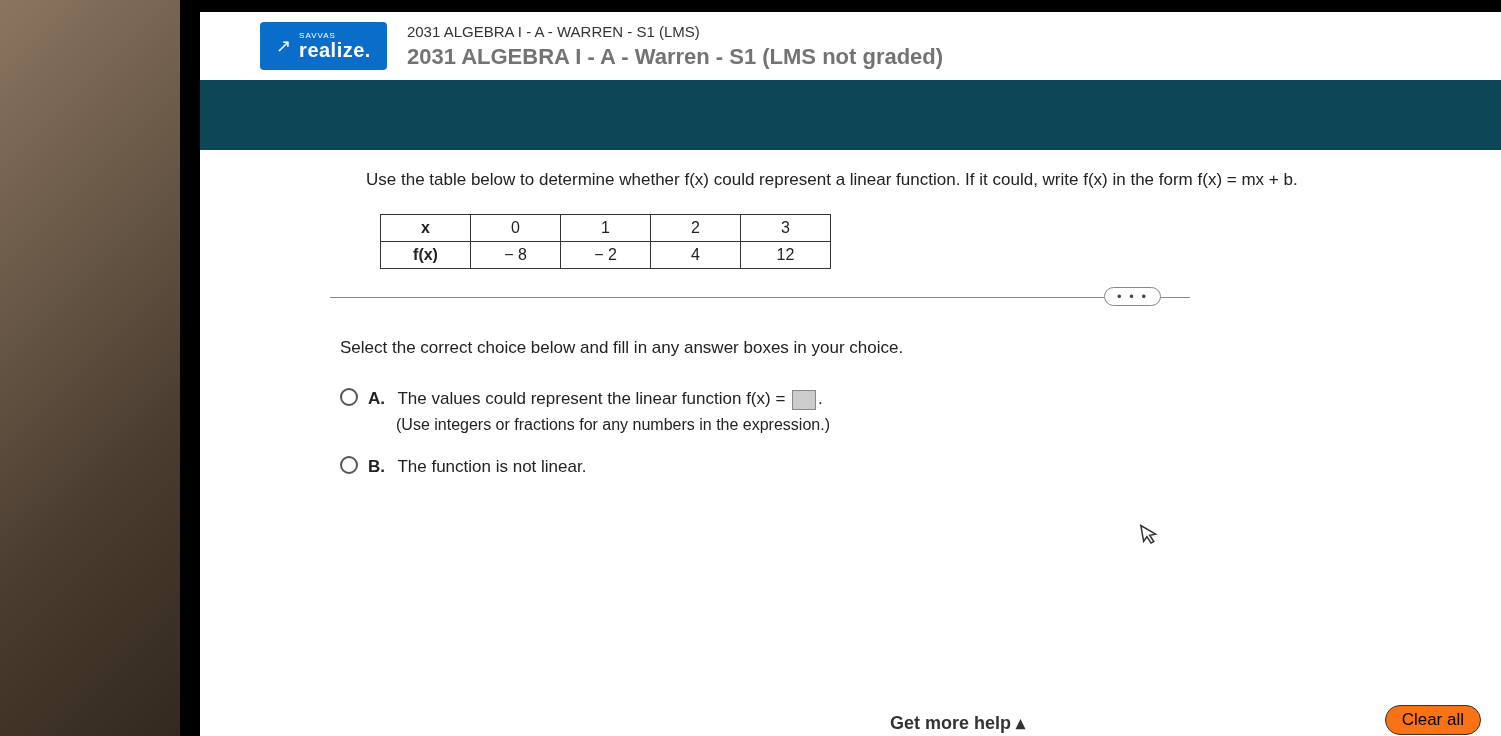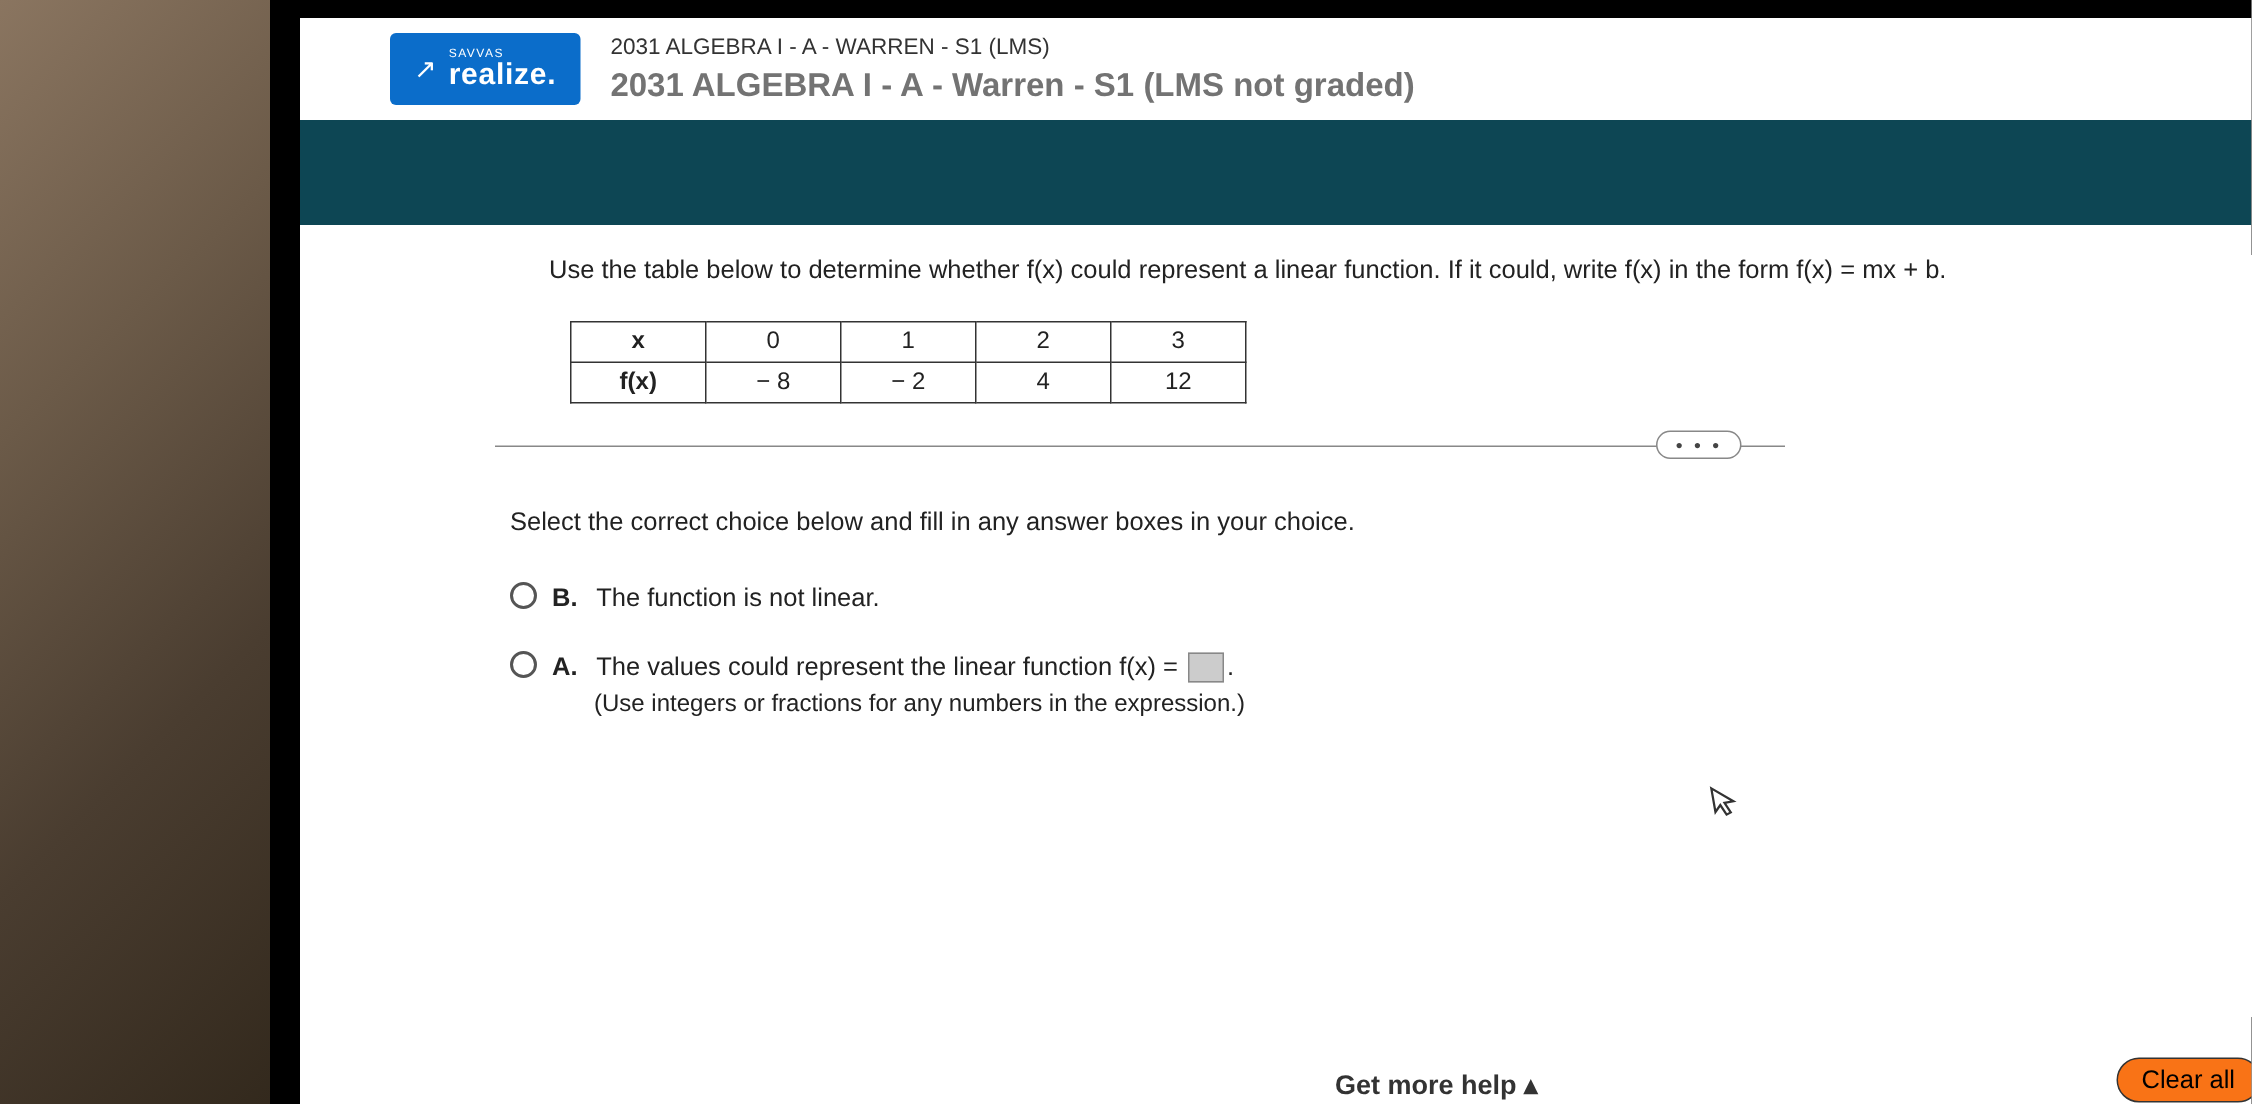--- a/index.html
+++ b/index.html
@@ -179,21 +179,21 @@
     }
     .bottom-bar {
       position: absolute;
       bottom: 0;
       left: 0;
       right: 0;
       height: 32px;
       display: flex;
       align-items: center;
       justify-content: flex-end;
-      padding-right: 0;
+      padding-right: 26px;
     }
     .get-more-help {
       position: absolute;
       left: 690px;
       bottom: 2px;
       font-size: 18px;
       font-weight: bold;
       color: #333;
     }
     .clear-all {
@@ -255,36 +255,36 @@
       <div class="divider-wrap">
         <hr class="divider-line">
         <div class="more-pill">• • •</div>
       </div>
 
       <div class="instruction">Select the correct choice below and fill in any answer boxes in your choice.</div>
 
       <div class="choices">
         <div class="choice-row">
           <div class="radio"></div>
-          <div class="choice-text">
-            <span class="choice-label">B.</span>
-            <span>The function is not linear.</span>
-          </div>
-        </div>
-
-        <div class="choice-row">
-          <div class="radio"></div>
           <div>
             <div class="choice-text">
               <span class="choice-label">A.</span>
               <span>The values could represent the linear function f(x) = </span><span class="answer-box"></span><span>.</span>
             </div>
             <div class="choice-hint" style="margin-left:28px;">(Use integers or fractions for any numbers in the expression.)</div>
           </div>
         </div>
+
+        <div class="choice-row">
+          <div class="radio"></div>
+          <div class="choice-text">
+            <span class="choice-label">B.</span>
+            <span>The function is not linear.</span>
+          </div>
+        </div>
       </div>
     </div>
 
     <div class="cursor-icon">
       <svg width="20" height="24" viewBox="0 0 20 24">
           <path d="M2 2 L2 18 L6 14 L9 21 L12 20 L9 13 L15 13 Z" fill="none" stroke="#333" stroke-width="1.5"></path>
         </svg>
     </div>
 
     <div class="bottom-bar">

